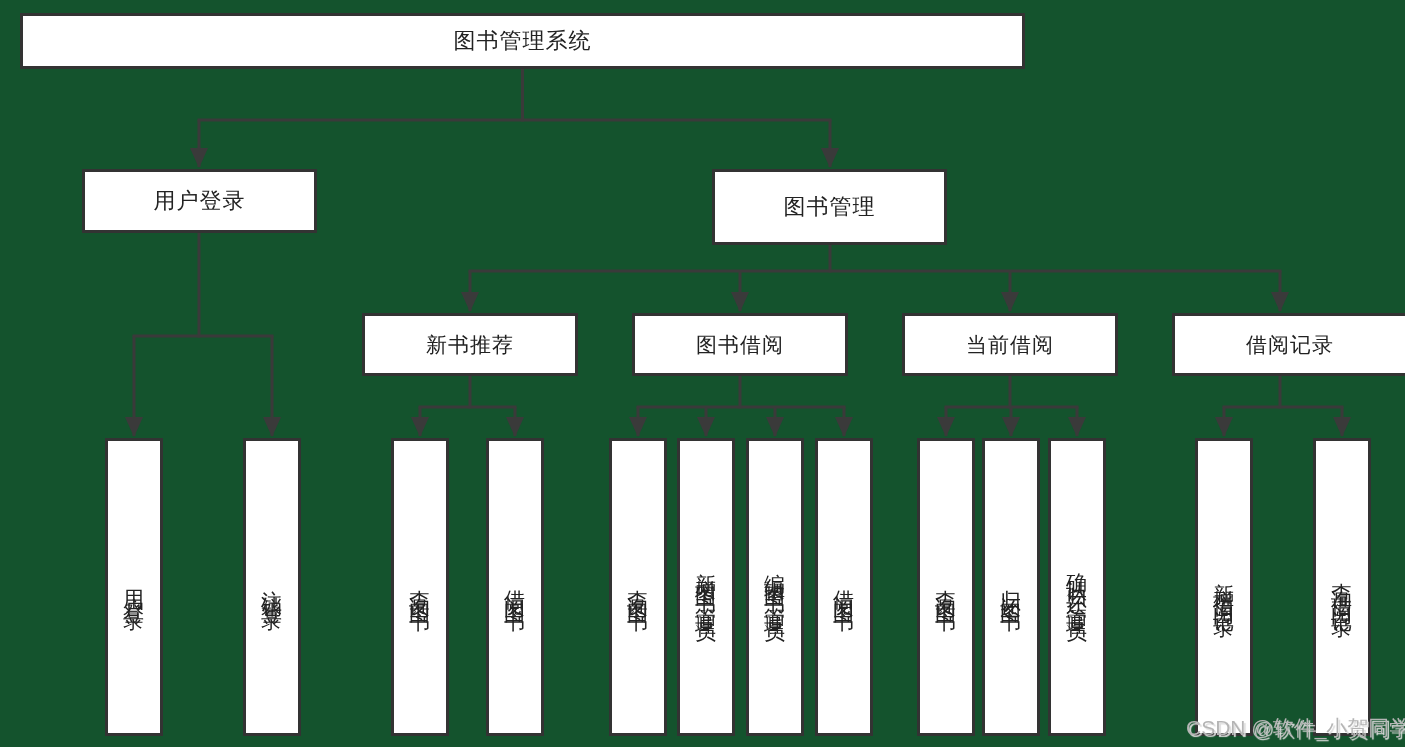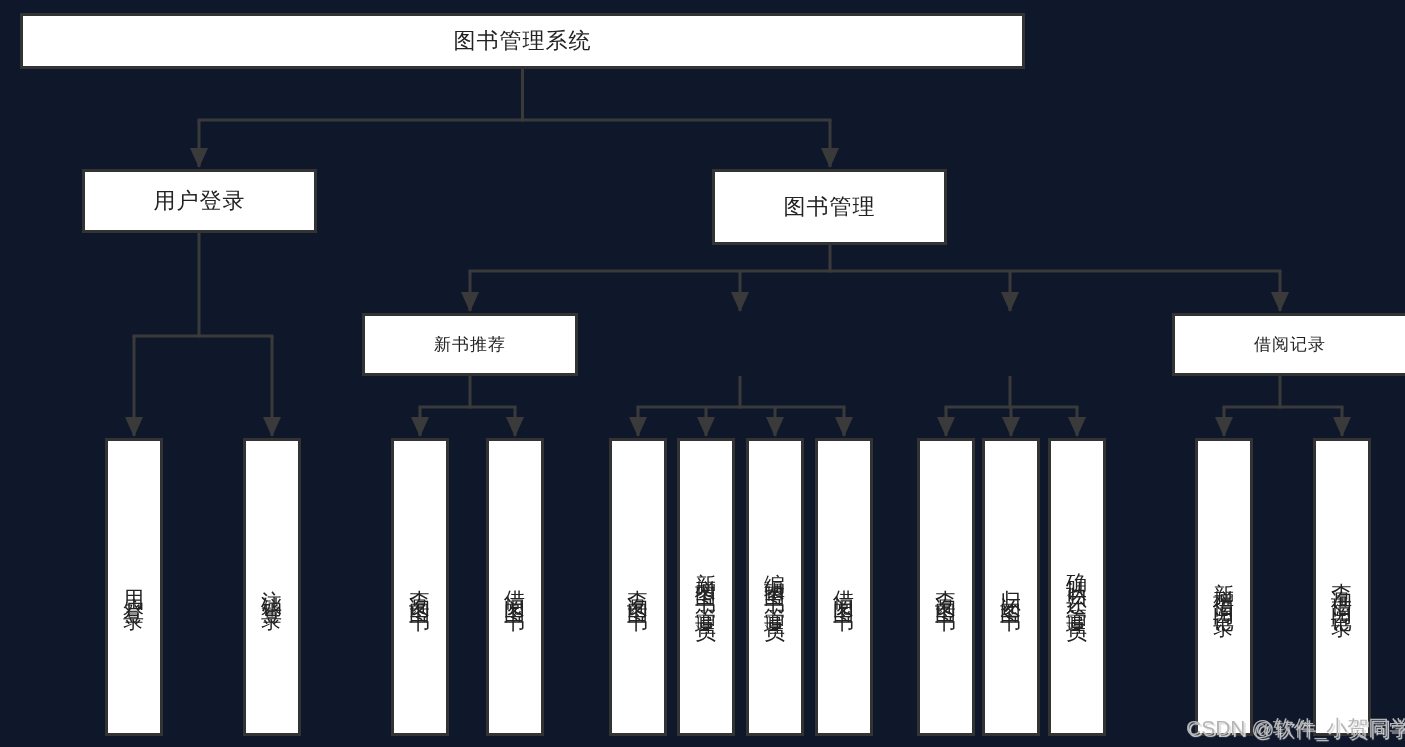--- a/index.html
+++ b/index.html
@@ -1,34 +1,34 @@
 <!DOCTYPE html>
 <html><head>
 <meta charset="utf-8">
 <style>
   html,body{margin:0;padding:0;background:#ffffff;}
   #stage{
     position:relative;
     width:1405px;height:747px;
-    background:#0f172a;
+    background:#14532d;
     font-family:"Liberation Sans","DejaVu Sans",sans-serif;
     overflow:hidden;
   }
   #wires{position:absolute;left:0;top:0;width:1405px;height:747px;z-index:0;}
   .node{
     position:absolute;
     box-sizing:border-box;
     background:#ffffff;
     border:3px solid #333333;
     display:flex;align-items:center;justify-content:center;
     color:#222222;
     z-index:1;
   }
   .node.h{font-size:22px;letter-spacing:1px;white-space:nowrap;}
-  .node.l3{font-size:17px;}
+  .node.l3{font-size:21px;}
   .node.v{
     top:438px;width:58px;height:298px;
     font-size:21px;
   }
   .vtext{
     writing-mode:vertical-rl;
     text-orientation:mixed;
     letter-spacing:7px;
     line-height:1;
     white-space:nowrap;
@@ -105,20 +105,26 @@
   <div class="node h" style="left:82px;top:169px;width:235px;height:64px">
     <span>用户登录</span>
   </div>
   <div class="node h" style="left:712px;top:169px;width:235px;height:76px">
     <span>图书管理</span>
   </div>
 
   <div class="node h l3" style="left:362px;top:313px;width:216px;height:63px">
     <span>新书推荐</span>
   </div>
+  <div class="node h l3" style="left:632px;top:313px;width:216px;height:63px">
+    <span>图书借阅</span>
+  </div>
+  <div class="node h l3" style="left:902px;top:313px;width:216px;height:63px">
+    <span>当前借阅</span>
+  </div>
   <div class="node h l3" style="left:1172px;top:313px;width:236px;height:63px">
     <span>借阅记录</span>
   </div>
 
   <div class="node v" style="left:105px">
     <span class="vtext">用户登录</span>
   </div>
   <div class="node v" style="left:243px">
     <span class="vtext">注销登录</span>
   </div>

